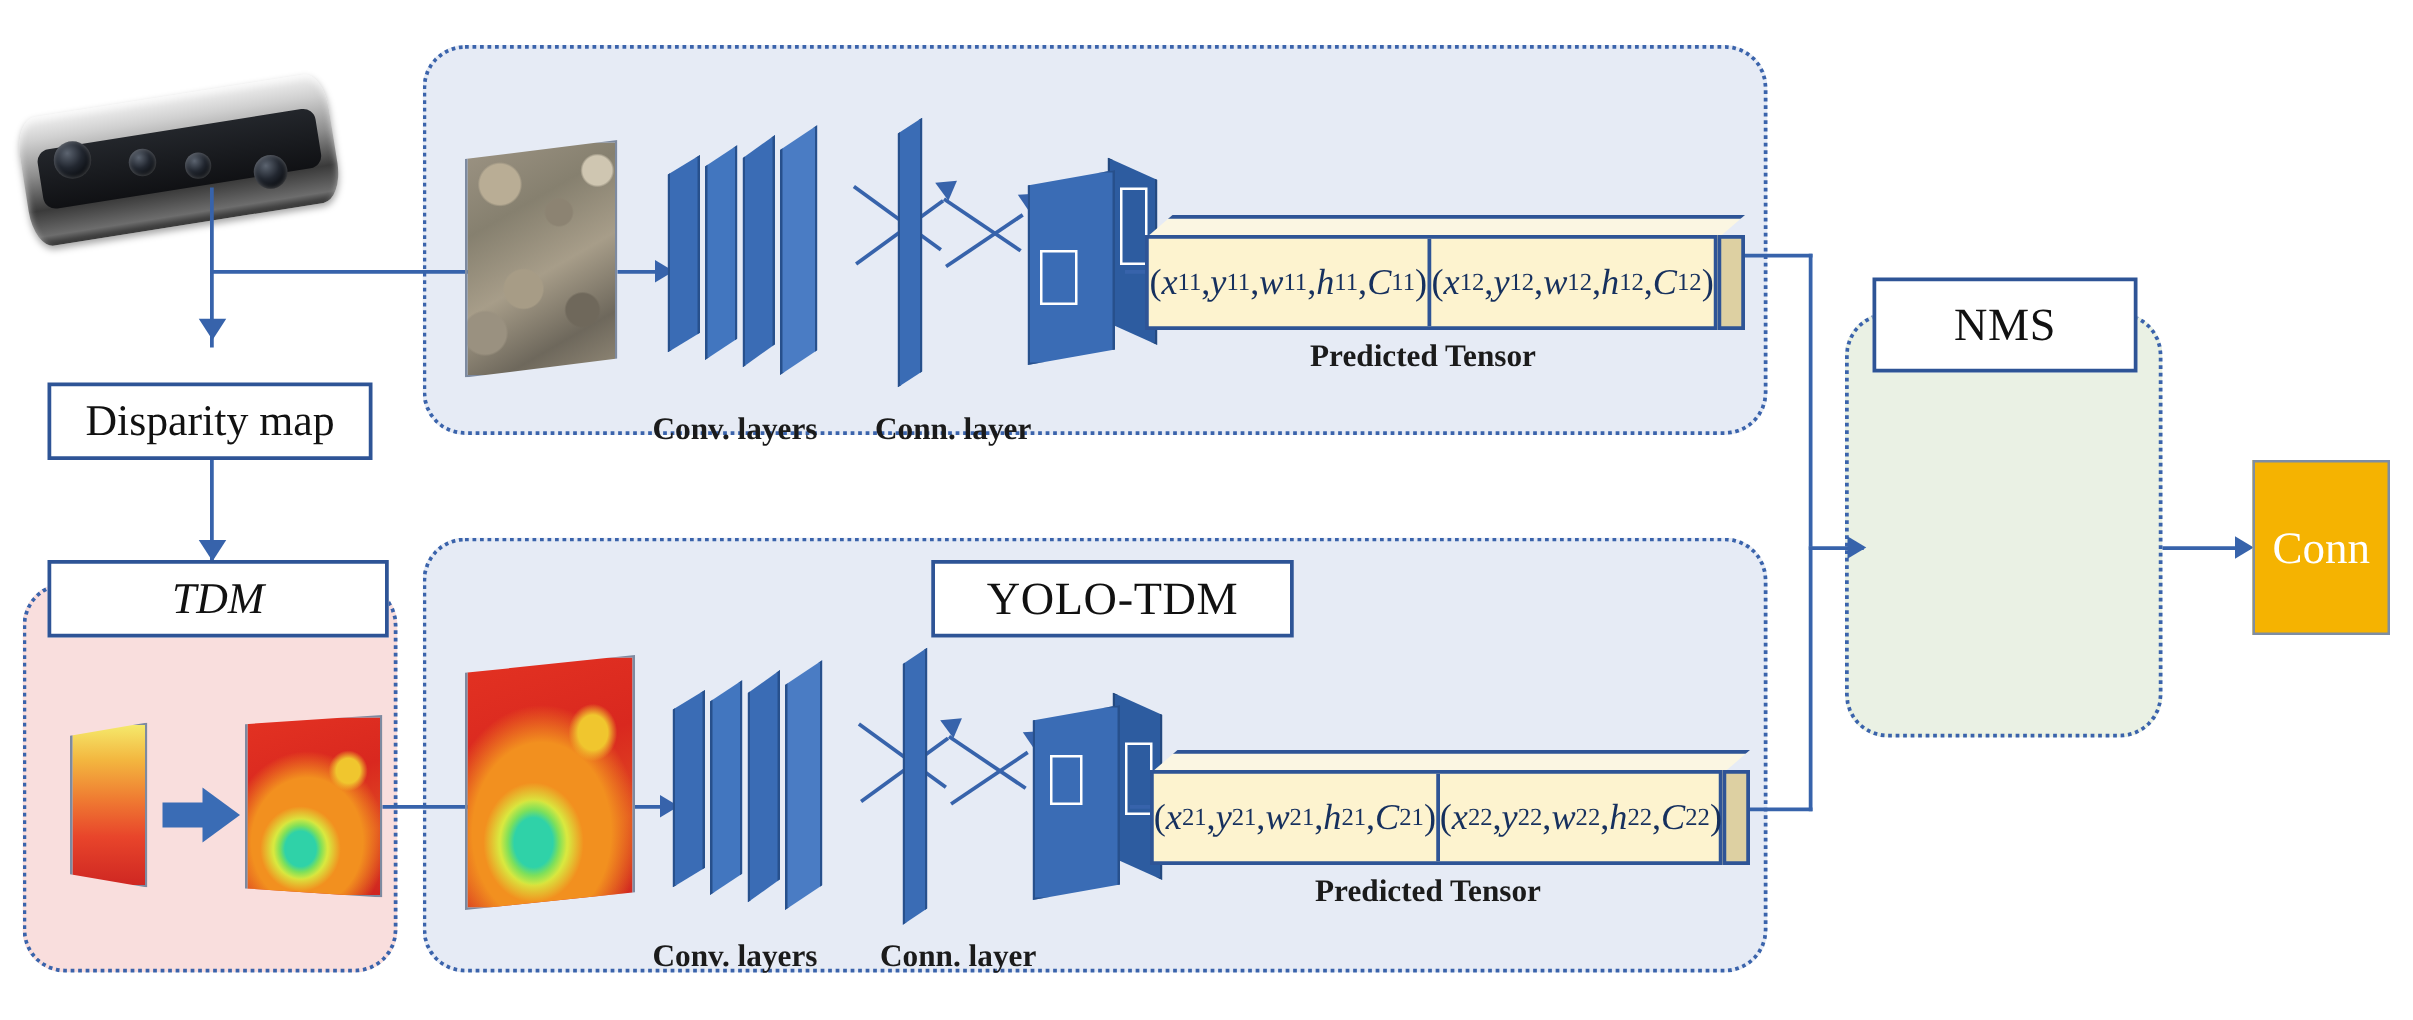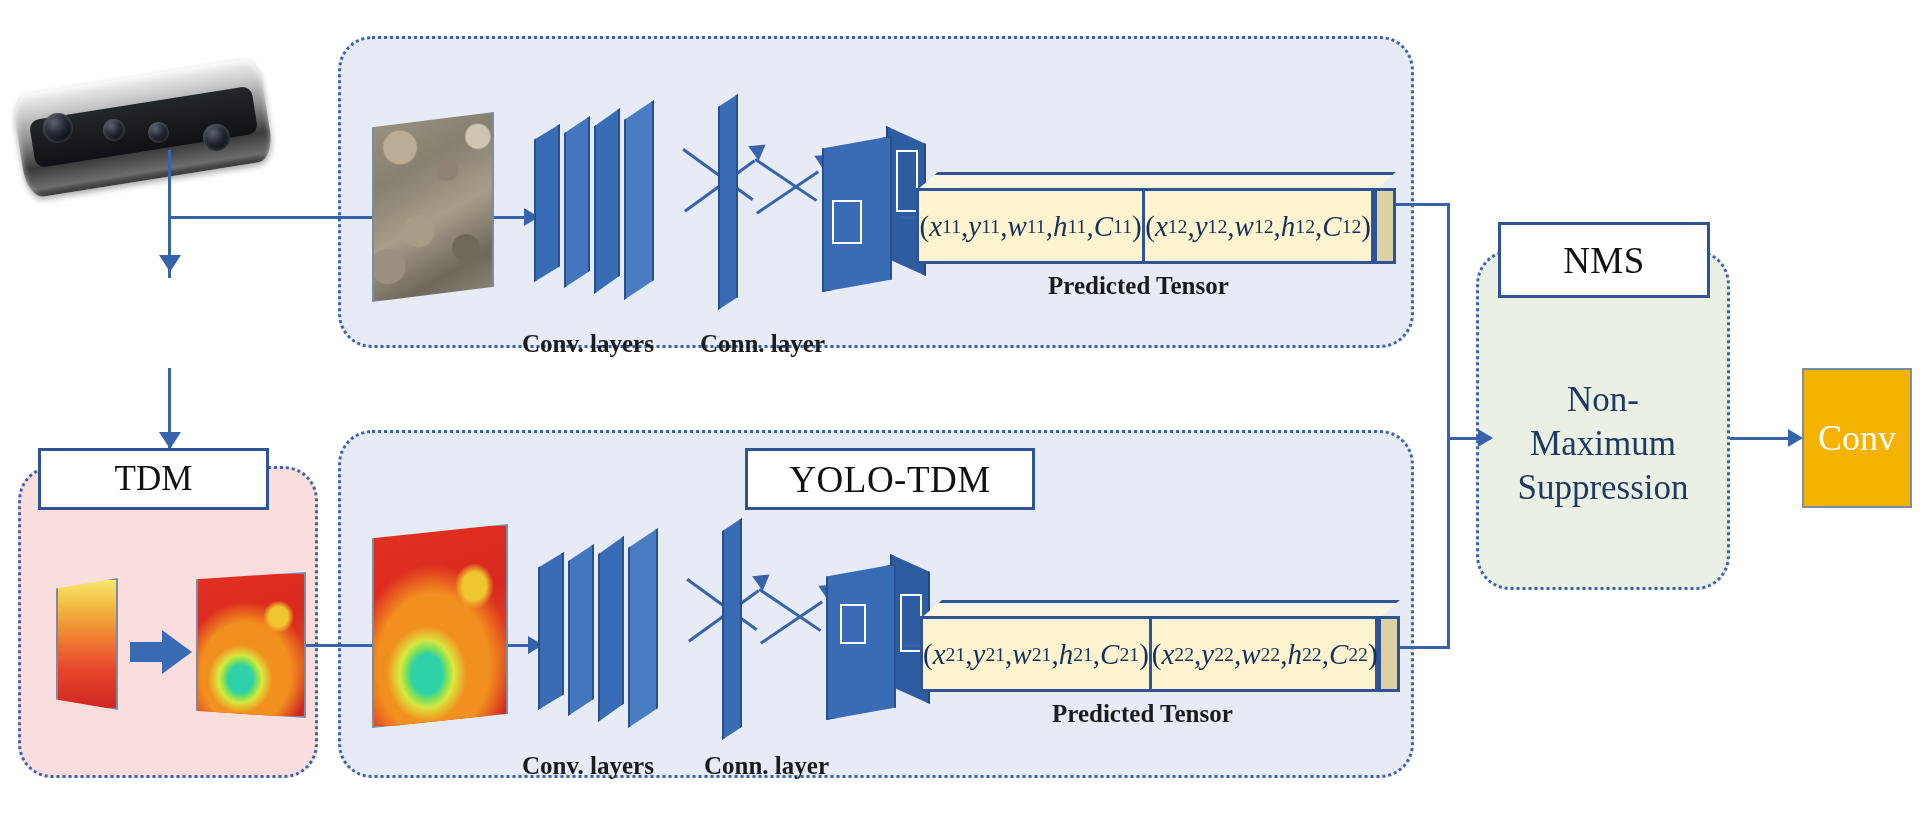--- a/index.html
+++ b/index.html
@@ -111,25 +111,28 @@
     <div class="lens" style="left:52%;top:44%;width:21px;height:21px;"></div>
     <div class="lens" style="left:74%;top:46%;width:27px;height:27px;"></div>
   </div>
 
   <div class="ln lnv" style="left:168px;top:150px;height:128px;"></div>
   <div class="arrowD" style="left:159px;top:255px;"></div>
 
   <div class="ln lnh" style="left:168px;top:216px;width:222px;"></div>
   <div class="arrowR" style="left:382px;top:208px;"></div>
 
+  <div class="labelbox small" style="left:38px;top:306px;width:260px;height:62px;">
+    <span>Disparity map</span>
+  </div>
 
   <div class="ln lnv" style="left:168px;top:368px;height:82px;"></div>
   <div class="arrowD" style="left:159px;top:432px;"></div>
 
-  <div class="labelbox small" style="left:38px;top:448px;width:231px;height:62px;">
+  <div class="labelbox small" style="left:38px;top:448px;width:273px;height:62px;font-style:italic;">
     <span>TDM</span>
   </div>
 
   <div class="imgplate disp" style="left:56px;top:578px;width:62px;height:132px;
               clip-path:polygon(0 8%,100% 0,100% 100%,0 92%);"></div>
 
   <div class="blockarrow" style="left:130px;top:630px;width:62px;height:44px;">
     <div class="bshaft"></div>
     <div class="bhead"></div>
   </div>
@@ -279,29 +282,23 @@
   <div class="ln lnh" style="left:1400px;top:646px;width:50px;"></div>
   <div class="ln lnv" style="left:1447px;top:437px;height:212px;"></div>
 
   <div class="ln lnh" style="left:1447px;top:437px;width:44px;"></div>
   <div class="arrowR" style="left:1478px;top:429px;"></div>
 
   <div class="labelbox title" style="left:1498px;top:222px;width:212px;height:76px;">
     <span>NMS</span>
   </div>
 
-  <div style="position:absolute;left:1490px;top:378px;width:226px;text-align:center;
-              color:#1e3a63;font-size:35px;line-height:44px;font-family:'Liberation Serif',serif;">
-    <div>Non-</div>
-    <div>Maximum</div>
-    <div>Suppression</div>
-  </div>
 
   <div class="ln lnh" style="left:1730px;top:437px;width:70px;"></div>
   <div class="arrowR" style="left:1788px;top:429px;"></div>
 
   <div style="position:absolute;left:1802px;top:368px;width:110px;height:140px;
               background:#F5B301;border:2px solid #7e8da3;box-sizing:border-box;
               display:flex;align-items:center;justify-content:center;">
-    <span style="color:#ffffff;font-size:36px;font-family:'Liberation Serif',serif;">Conv</span>
+    <span style="color:#ffffff;font-size:36px;font-family:'Liberation Serif',serif;">Conn</span>
   </div>
 
 </div>
 
 </body></html>

